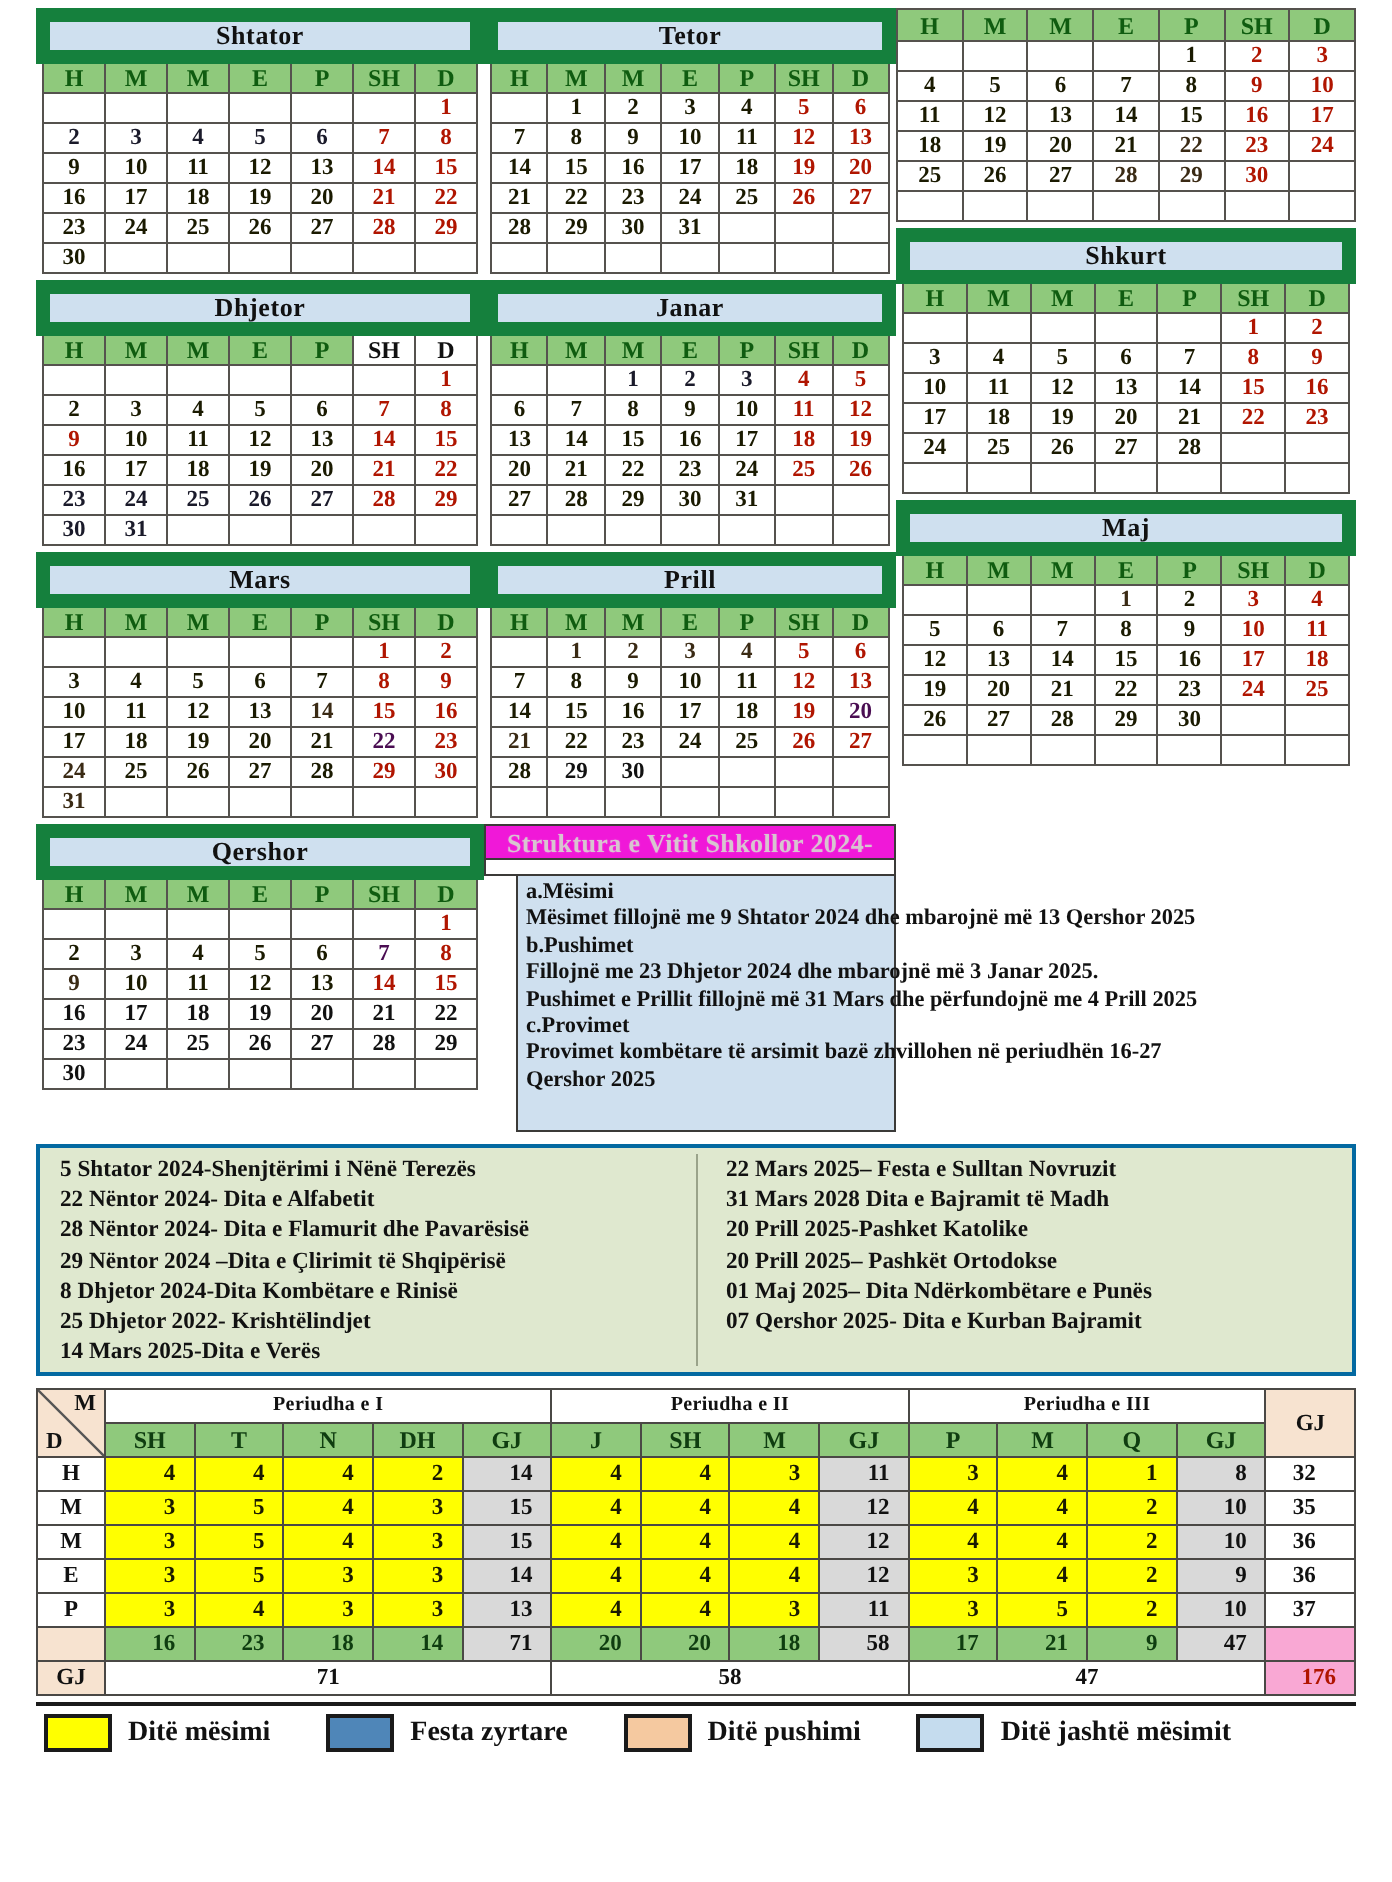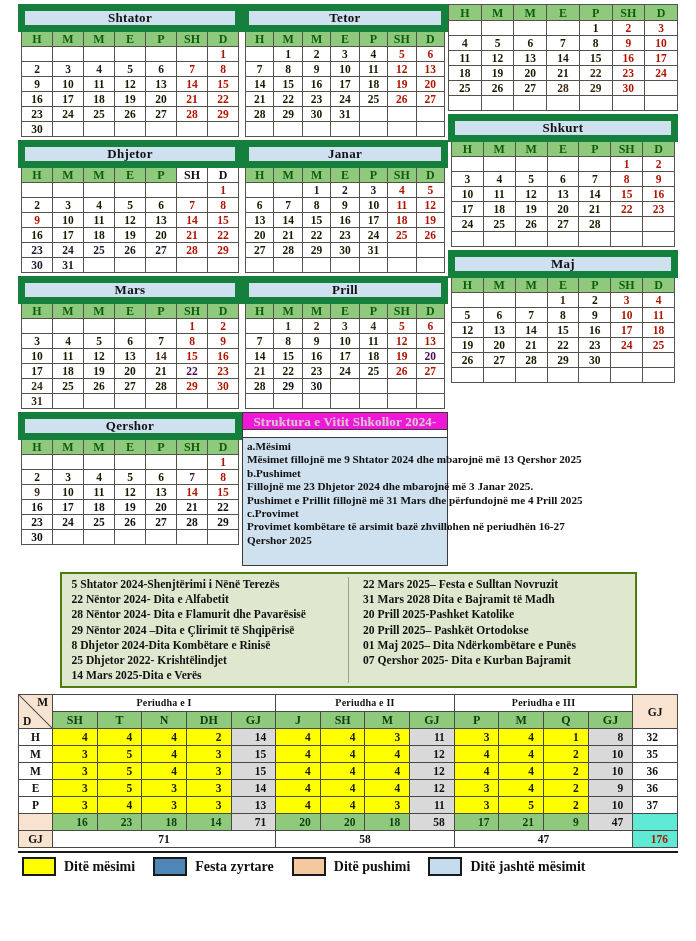--- a/index.html
+++ b/index.html
@@ -91,28 +91,29 @@
 
   .infobox {
     background: #cfe0ef;
     border: 1px solid #3b3a38;
     border-top: none;
     padding: 2px 4px 3px 4px;
     font-size: 11.2px;
     font-weight: bold;
     line-height: 13.4px;
     min-height: 128px;
+    margin-left: 16px;
   }
   .infobox div { white-space: nowrap; }
 
   
   .holidays {
-    width: 577px;
+    width: 660px;
     margin: 6px auto 0 auto;
-    border: 2px solid #4d7c0f;
+    border: 2px solid #0369a1;
     background: #dfe8cf;
     display: grid;
     grid-template-columns: 1fr 1fr;
     padding: 3px 0 3px 0;
   }
   .hol-col { padding: 0 4px 0 10px; }
   .hol-col.right { border-left: 1px solid #9aa38a; padding-left: 14px; }
   .hol-col div {
     font-size: 11.6px;
     font-weight: bold;
@@ -152,21 +153,21 @@
     background: #8fc97c;
     color: #0f3d10;
     font-size: 12px;
   }
   table.periods td.rowlab { background:#ffffff; text-align:center; width:26px; }
   table.periods td.val { background:#ffff00; color:#1a1a00; text-align:right; padding-right:9px; }
   table.periods td.gjcell { background:#d9d9d9; color:#111; text-align:right; padding-right:9px; }
   table.periods td.tot { background:#8fc97c; color:#0f3d10; text-align:right; padding-right:9px; }
   table.periods td.tot.grey { background:#d9d9d9; color:#111; }
   table.periods td.grand { background:#ffffff; text-align:center; padding-right:9px; }
-  table.periods td.grandyellow { background:#5eead4; text-align:right; padding-right:9px; color:#b01500; }
+  table.periods td.grandyellow { background:#f9a8d4; text-align:right; padding-right:9px; color:#b01500; }
   table.periods td.gjlab { background:#f7e3d0; }
   table.periods td.bigsum { background:#ffffff; text-align:center; }
 
   .corner-inner { position:absolute; inset:0; }
   .corner-inner .slash {
     position:absolute; left:0; top:0; width:100%; height:100%;
   }
   .corner-m { position:absolute; right:4px; top:-1px; font-size:11.5px; }
   .corner-d { position:absolute; left:4px; bottom:-1px; font-size:11.5px; }
 
@@ -179,21 +180,21 @@
     gap: 4px;
     font-size: 14px;
     font-weight: bold;
     padding-left: 4px;
   }
   .sw { width: 34px; height: 19px; border: 2px solid #1a1a1a; display:inline-block; }
   .sw.yellow { background:#ffff00; }
   .sw.blue { background:#4f86b8; }
   .sw.peach { background:#f5c9a0; }
   .sw.lblue { background:#c5dcee; }
-  .legend span.lbl { margin-right: 14px; margin-left: 4px; }
+  .legend span.lbl { margin-right: 24px; margin-left: 4px; }
 
   .thickdiv {
     width: 660px; margin: 3px auto 0 auto;
     border-top: 2px solid #1a1a1a;
   }
 </style>
 </head>
 <body>
 
 <div id="page">

